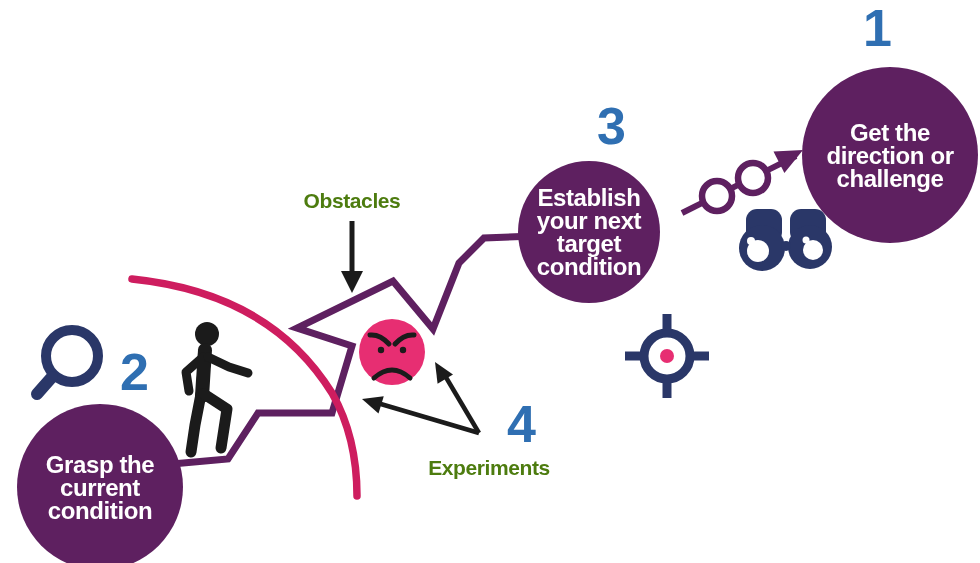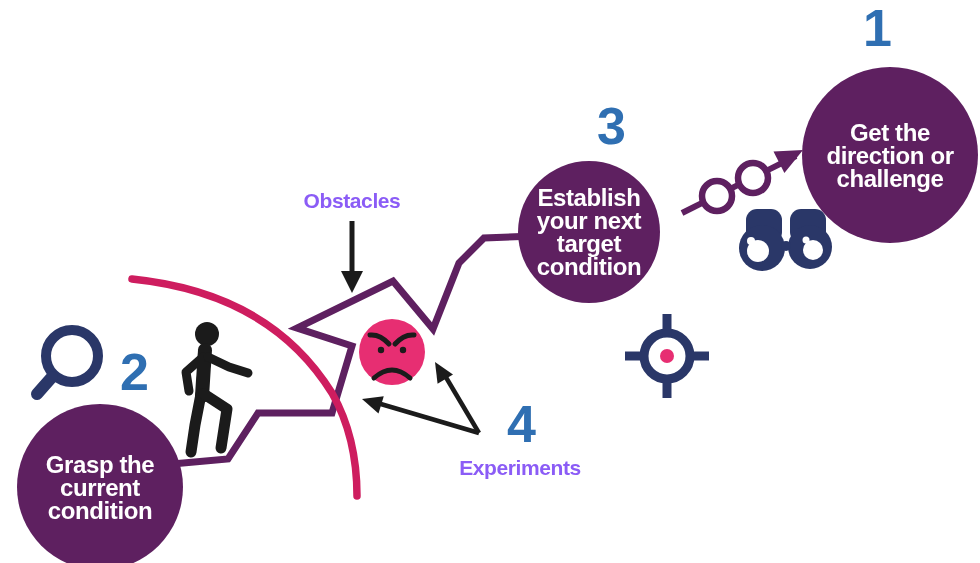--- a/index.html
+++ b/index.html
@@ -15,21 +15,21 @@
   .circle-label{
     color:#ffffff;font-weight:700;font-size:24px;line-height:23px;
     letter-spacing:-0.4px;white-space:pre-line;
   }
   .num{
     position:absolute;transform:translateX(-50%);
     color:#2f6fb2;font-weight:700;font-size:52px;line-height:52px;letter-spacing:-1px;
   }
   .blab{
     position:absolute;transform:translateX(-50%);
-    color:#8b5cf6;font-weight:700;font-size:21px;line-height:26px;
+    color:#4d7c0f;font-weight:700;font-size:21px;line-height:26px;
     letter-spacing:-0.4px;white-space:pre-line;text-align:center;
   }
 </style>
 </head>
 <body>
 
 <div class="stage">
 
   <svg width="980" height="563" viewBox="0 0 980 563">
 
@@ -119,15 +119,15 @@
 target
 condition</span>
   </div>
 
   <div class="num" style="left:877px;top:2px;">1</div>
   <div class="num" style="left:134px;top:346px;">2</div>
   <div class="num" style="left:611px;top:100px;">3</div>
   <div class="num" style="left:521px;top:398px;">4</div>
 
   <div class="blab" style="left:352px;top:188px;">Obstacles</div>
-  <div class="blab" style="left:520px;top:455px;">Experiments</div>
+  <div class="blab" style="left:489px;top:455px;">Experiments</div>
 
 </div>
 
 </body></html>

